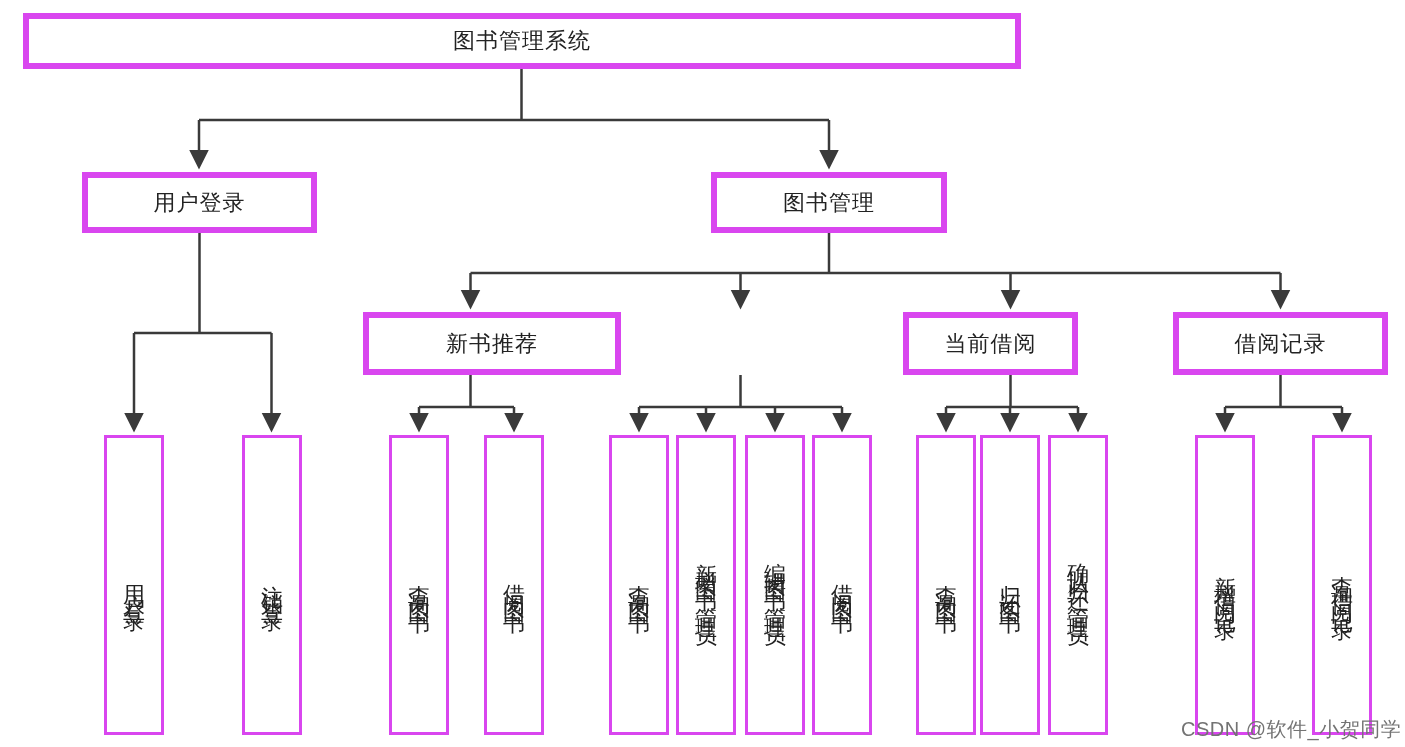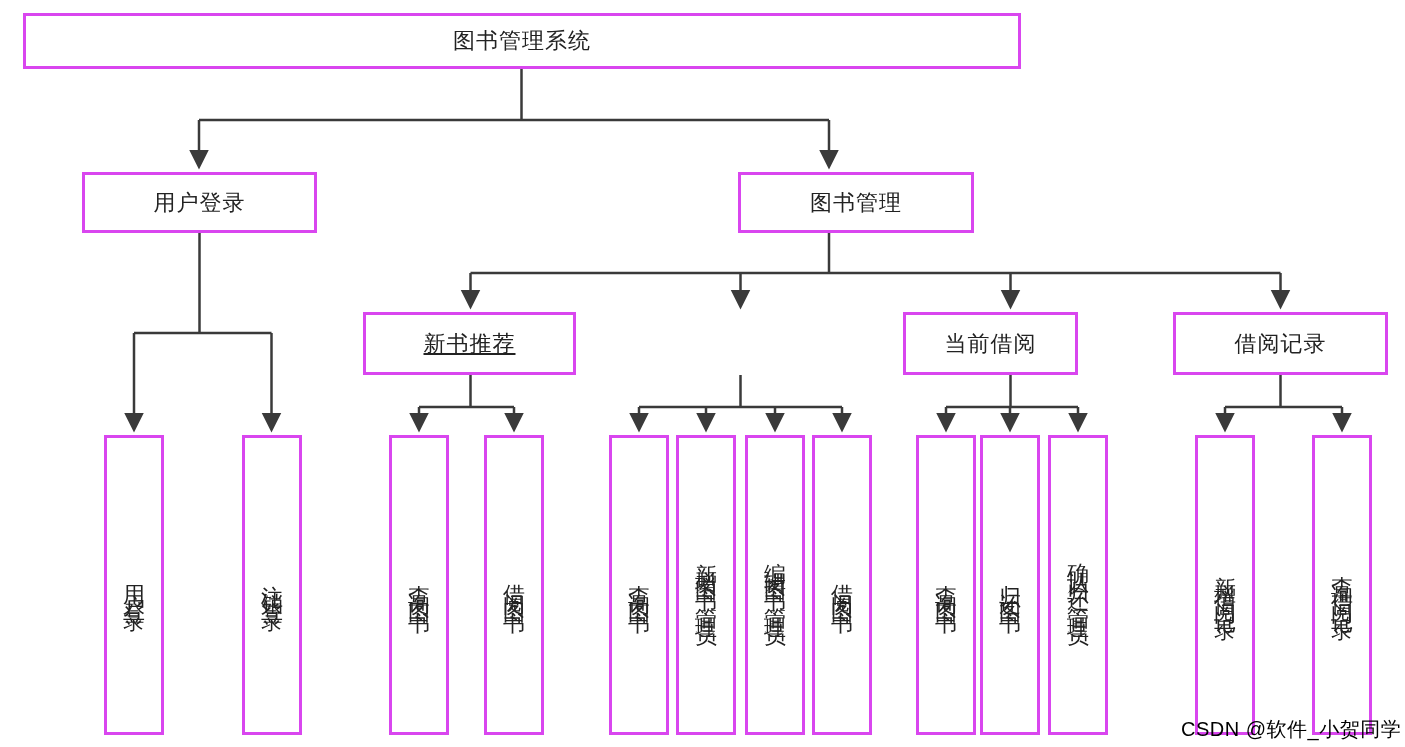--- a/index.html
+++ b/index.html
@@ -3,34 +3,34 @@
 <meta charset="utf-8">
 <style>
   html,body{margin:0;padding:0;background:#ffffff;}
   .canvas{
     position:relative;width:1405px;height:747px;background:#ffffff;
     font-family:"Liberation Sans","DejaVu Sans",sans-serif;overflow:hidden;
   }
   .connectors{position:absolute;left:0;top:0;}
   .node{
     position:absolute;box-sizing:border-box;background:#ffffff;
-    border:3px solid #d946ef;color:#222222;
+    border:6px solid #d946ef;color:#222222;
     display:flex;align-items:center;justify-content:center;
     text-align:center;
   }
   .hnode{font-size:22px;letter-spacing:1px;}
   .vnode{
     font-size:22px;
     writing-mode:vertical-rl;text-orientation:mixed;
     letter-spacing:9px;line-height:60px;
     border-width:3px;
   }
   .watermark{
     position:absolute;left:1181px;top:716px;width:224px;
-    font-size:20px;color:#000000;letter-spacing:0.5px;white-space:nowrap;
+    font-size:20px;color:#737373;letter-spacing:0.5px;white-space:nowrap;
   }
 </style>
 </head>
 <body>
 
 <div class="canvas">
 
   <svg class="connectors" width="1405" height="747" viewBox="0 0 1405 747">
     <defs>
       <marker id="arw" markerWidth="9" markerHeight="9" refX="6.2" refY="4" orient="auto">
@@ -76,23 +76,23 @@
       <path d="M1010,407 V428" marker-end="url(#arw)"></path>
       <path d="M1078,407 V428" marker-end="url(#arw)"></path>
       <path d="M1225,407 V428" marker-end="url(#arw)"></path>
       <path d="M1342,407 V428" marker-end="url(#arw)"></path>
     </g>
   </svg>
 
   <div class="node hnode" style="left:23px;top:13px;width:998px;height:56px;">图书管理系统</div>
 
   <div class="node hnode" style="left:82px;top:172px;width:235px;height:61px;">用户登录</div>
-  <div class="node hnode" style="left:711px;top:172px;width:236px;height:61px;margin-left:27px;">图书管理</div>
+  <div class="node hnode" style="left:711px;top:172px;width:236px;height:61px;">图书管理</div>
 
-  <div class="node hnode" style="left:363px;top:312px;width:213px;height:63px;text-decoration:underline;">新书推荐</div>
+  <div class="node hnode" style="left:363px;top:312px;width:258px;height:63px;">新书推荐</div>
   <div class="node hnode" style="left:903px;top:312px;width:175px;height:63px;">当前借阅</div>
   <div class="node hnode" style="left:1173px;top:312px;width:215px;height:63px;">借阅记录</div>
 
   <div class="node vnode" style="left:104px;top:435px;width:60px;height:300px;">用户登录</div>
   <div class="node vnode" style="left:242px;top:435px;width:60px;height:300px;">注销登录</div>
 
   <div class="node vnode" style="left:389px;top:435px;width:60px;height:300px;">查询图书</div>
   <div class="node vnode" style="left:484px;top:435px;width:60px;height:300px;">借阅图书</div>
 
   <div class="node vnode" style="left:609px;top:435px;width:60px;height:300px;">查询图书</div>

